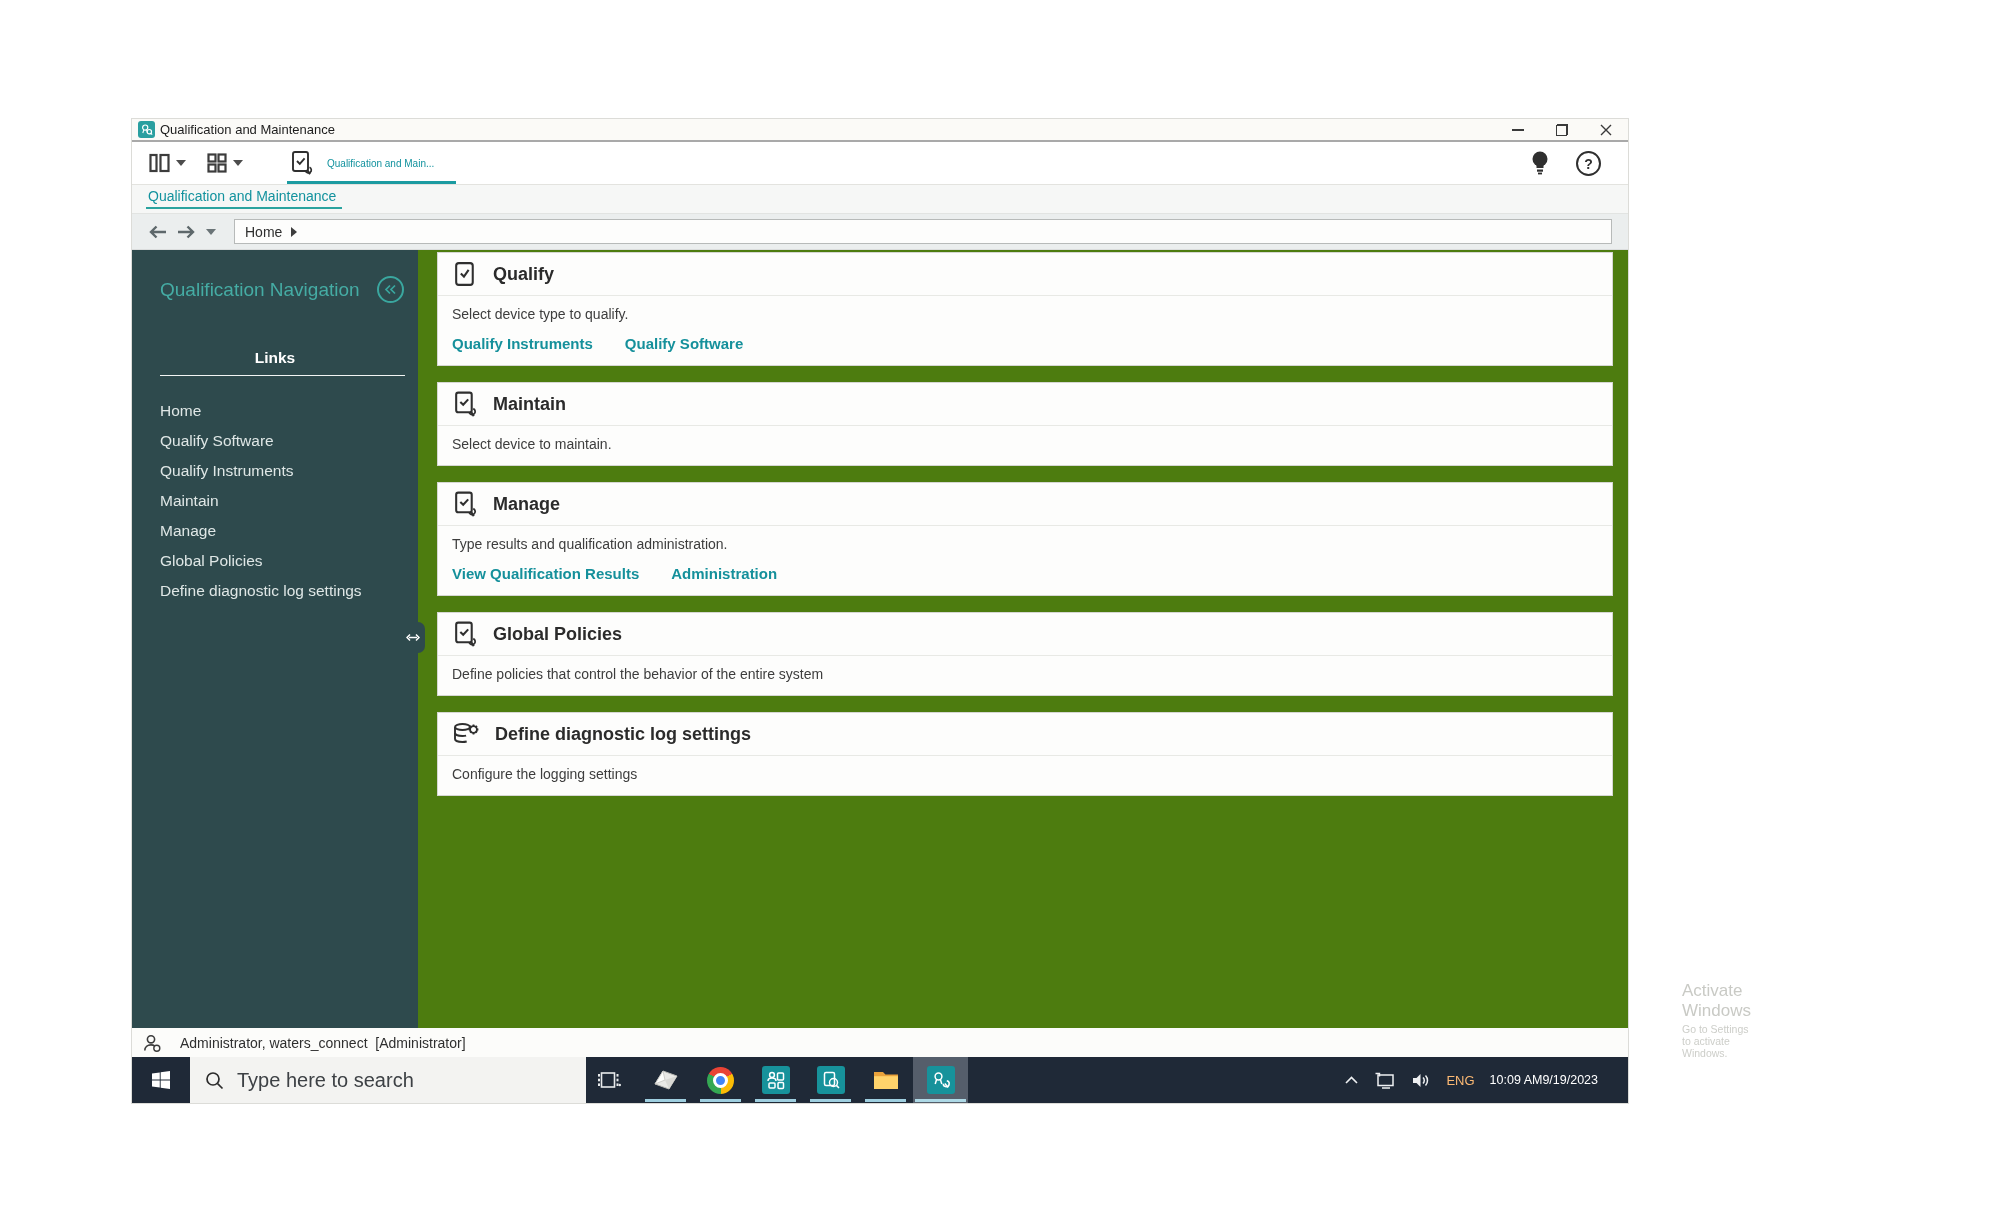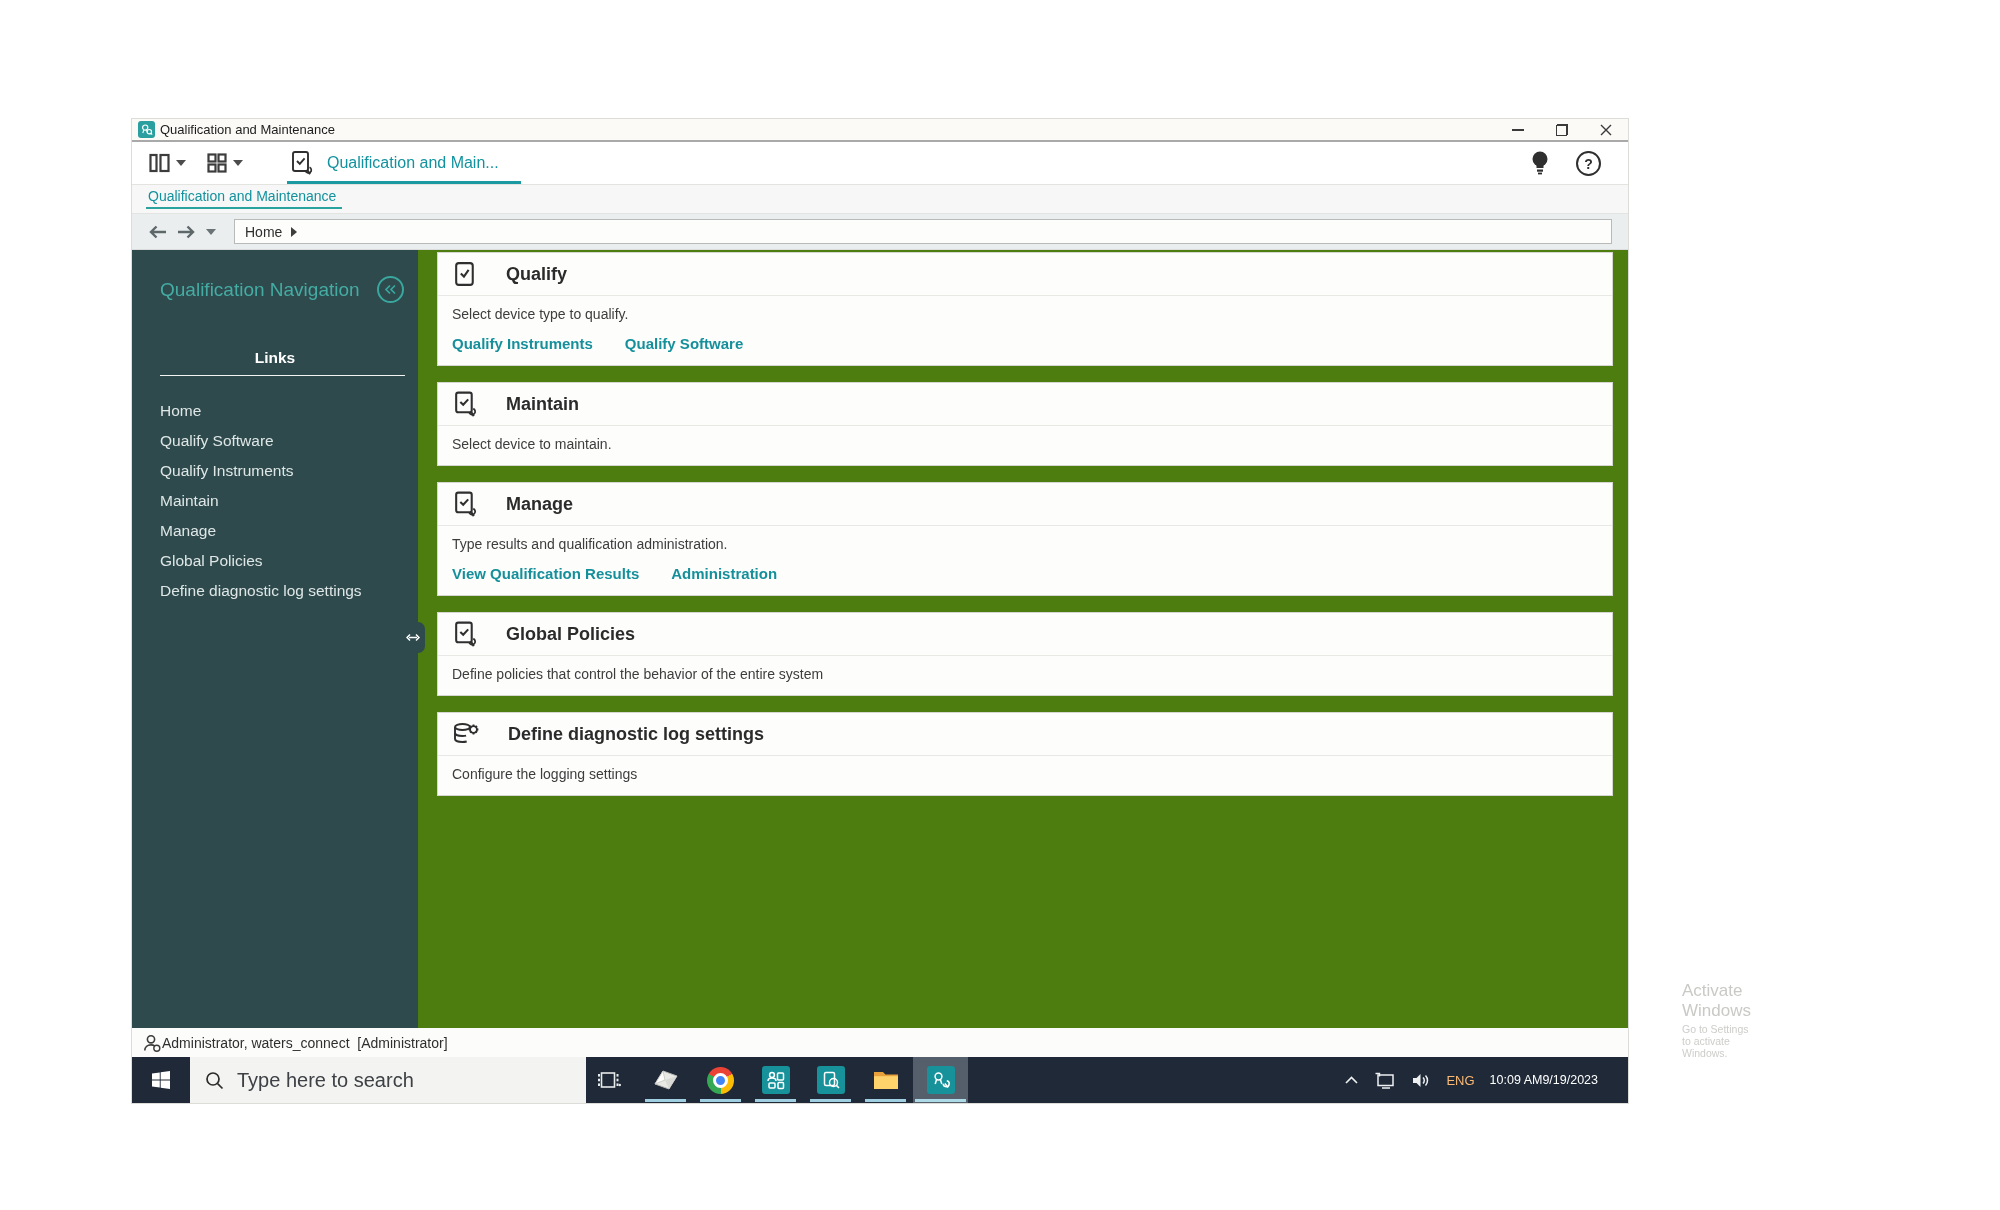--- a/index.html
+++ b/index.html
@@ -23,21 +23,21 @@
   .wc-restore-i::before { content:""; position:absolute; top:0; right:0; width:9px; height:9px; border:1px solid #3a3a3a; }
   .wc-restore-i::after  { content:""; position:absolute; bottom:0; left:0; width:9px; height:9px; border:1px solid #3a3a3a; background:#fbfaf7; }
 
   
   .toolbar { height:43px; background:#fff; border-bottom:1px solid #e3e3df;
     display:flex; align-items:center; padding:0 26px 0 16px; flex:0 0 auto; position:relative; }
   .tool-btn { display:flex; align-items:center; gap:5px; margin-right:20px; }
   .caret-down { width:0; height:0; border-left:5px solid transparent; border-right:5px solid transparent; border-top:6px solid #4c4c4c; display:inline-block; }
   .main-tab { margin-left:24px; height:100%; display:flex; align-items:center; gap:12px; position:relative; padding:0 22px 0 2px; }
   .main-tab::after { content:""; position:absolute; left:0; right:0; bottom:0; height:3px; background:#1b9ba1; }
-  .main-tab .tab-label { font-size:16px; color:#12929e; }
+  .main-tab .tab-label { font-size:10px; color:#12929e; }
   .toolbar .spacer { flex:1; }
   .tb-right { display:flex; align-items:center; gap:24px; }
 
   
   .crumbrow { height:29px; background:#f6f7f6; border-bottom:1px solid #e2e4e2;
     display:flex; align-items:flex-start; padding:3px 0 0 14px; flex:0 0 auto; }
   .crumb-link { font-size:14px; color:#12929e; border-bottom:2px solid #2aa39f; padding:0 6px 3px 2px; }
 
   
   .navrow { height:36px; background:#ebeeee; border-bottom:1px solid #dbdddd;
@@ -59,33 +59,33 @@
   .sb-section { margin:46px 28px 0; font-size:15.5px; font-weight:bold; color:#ffffff; padding-bottom:8px;text-align:center; }
   .sb-divider { border:none; border-top:1px solid #f2f5f4; margin:0 13px 0 28px; }
   .sb-list { list-style:none; margin-top:20px; }
   .sb-item { padding:0 10px 0 28px; height:30px; display:flex; align-items:center;
     font-size:15.5px; color:#dfe7e6; cursor:default; }
   .resize-handle { position:absolute; right:-7px; top:372px; width:24px; height:31px;
     background:#2e4a4d; border-radius:0 7px 7px 0; display:flex; align-items:center; justify-content:center; }
 
   .content { flex:1; padding:2px 15px 0 19px; position:relative; min-width:0; }
   .card { background:#fdfdfc; border:1px solid #d6d7d3; margin-bottom:16px; }
-  .card-header { display:flex; align-items:center; gap:27px; height:43px; padding:0 14px; border-bottom:1px solid #e8e9e5; }
+  .card-header { display:flex; align-items:center; gap:14px; height:43px; padding:0 14px; border-bottom:1px solid #e8e9e5; }
   .card-title { font-size:18px; font-weight:600; color:#2b2b2b; }
   .card-body { padding:10px 14px 13px; }
   .card-desc { font-size:14px; color:#3d3d3d; }
   .card-links { display:flex; gap:32px; margin-top:13px; }
   .card-link { font-size:15px; font-weight:600; color:#15909b; cursor:pointer; }
 
   .watermark { position:absolute; left:1550px; top:862px; color:#c9cac5; }
   .watermark .wm1 { font-size:17px; }
   .watermark .wm2 { font-size:10.5px; margin-top:2px; color:#cdcec9; }
 
   
-  .statusbar { height:29px; background:#fcfcfa; display:flex; align-items:center; gap:0;
+  .statusbar { height:29px; background:#fcfcfa; display:flex; align-items:center; gap:18px;
     padding:0 0 0 10px; flex:0 0 auto; }
   .status-user { font-size:14px; color:#2f2f2f; white-space:pre; }
 
   
   .taskbar { height:46px; background:#1f2937; display:flex; align-items:stretch; flex:0 0 auto; }
   .start-btn { width:58px; display:flex; align-items:center; justify-content:center; }
   .tb-search { width:396px; background:#f3f3f1; display:flex; align-items:center; gap:13px; padding:0 15px; }
   .tb-search input { flex:1; border:none; outline:none; background:transparent; font-size:20px;
     color:#3d4145; font-family:"Liberation Sans","DejaVu Sans",sans-serif; }
   .tb-search input::placeholder { color:#3d4145; opacity:1; }

